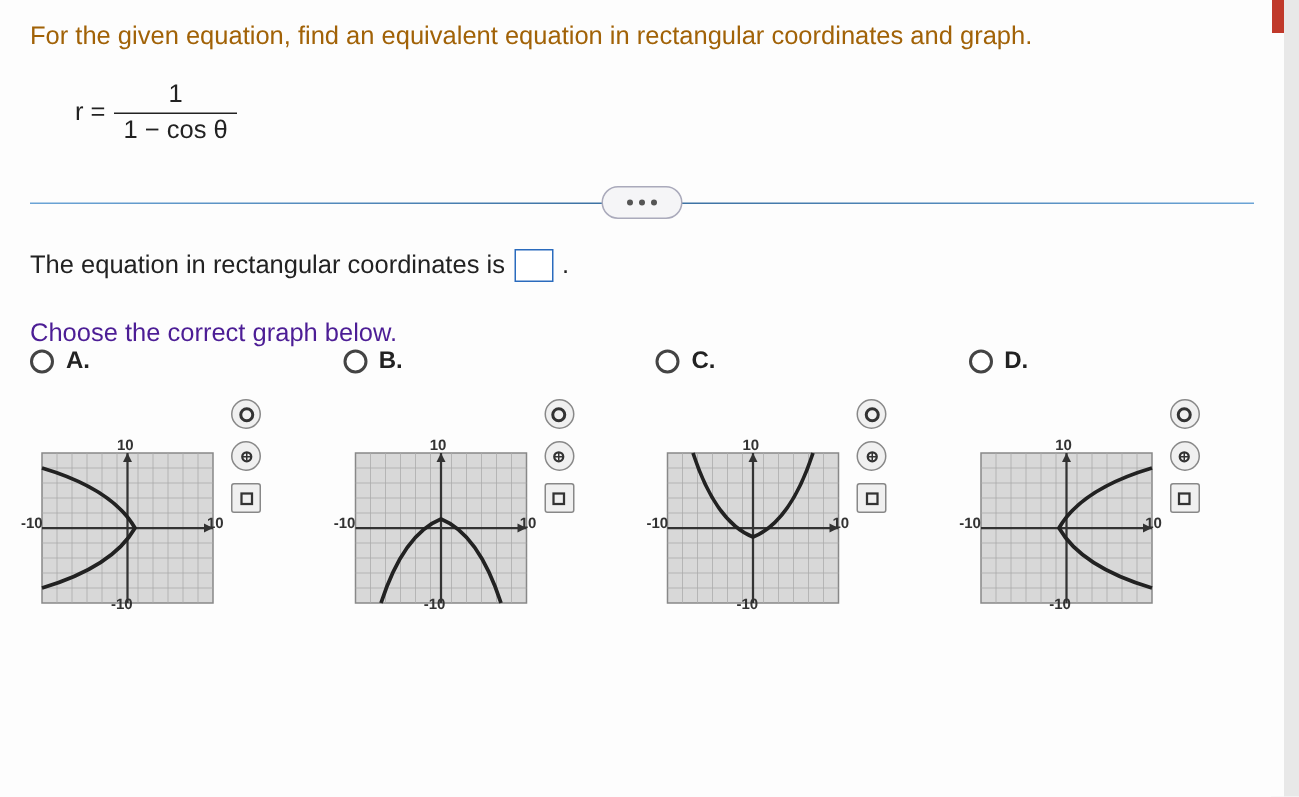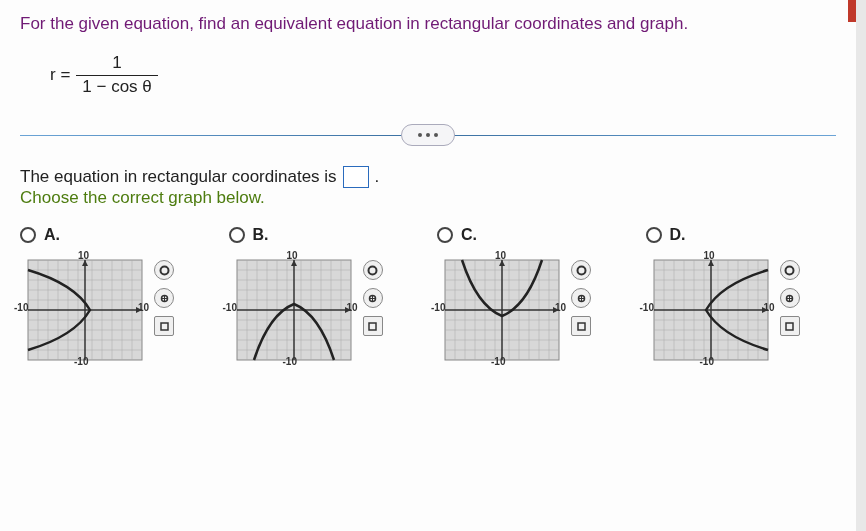--- a/index.html
+++ b/index.html
@@ -19,21 +19,21 @@
     position: relative;
   }
   .red-edge {
     position: absolute;
     right: 0; top: 0;
     width: 8px; height: 22px;
     background: #c0392b;
   }
   .question-text {
     font-size: 17px;
-    color: #701a75;
+    color: #a16207;
     margin-bottom: 20px;
   }
   .equation {
     display: flex;
     align-items: center;
     font-size: 17px;
     color: #222;
     margin-left: 30px;
     margin-bottom: 28px;
   }
@@ -73,35 +73,34 @@
   }
   .ellipsis-btn span {
     width: 4px; height: 4px;
     background: #555;
     border-radius: 50%;
     margin: 0 2px;
   }
   .stmt {
     font-size: 17px;
     color: #222;
-    margin-bottom: 0;
+    margin-bottom: 24px;
     display: flex;
     align-items: center;
     gap: 6px;
   }
   .answer-box {
     width: 26px; height: 22px;
     border: 1.5px solid #2a6bbd;
     background: #fff;
     display: inline-block;
   }
   .choose-text {
     font-size: 17px;
-    color: #4d7c0f;
-    margin-bottom: 18px;
+    color: #4c1d95;
   }
   .options-row {
     display: flex;
     gap: 18px;
     align-items: flex-start;
   }
   .option {
     display: flex;
     flex-direction: column;
     gap: 10px;
@@ -125,20 +124,21 @@
   }
   .graph-wrap {
     display: flex;
     align-items: flex-start;
     gap: 4px;
   }
   .graph {
     width: 130px;
     height: 115px;
     position: relative;
+    margin-top: 36px;
   }
   .graph svg { display: block; }
   .side-btns {
     display: flex;
     flex-direction: column;
     gap: 8px;
     margin-top: 6px;
   }
   .ico-btn {
     width: 20px; height: 20px;

